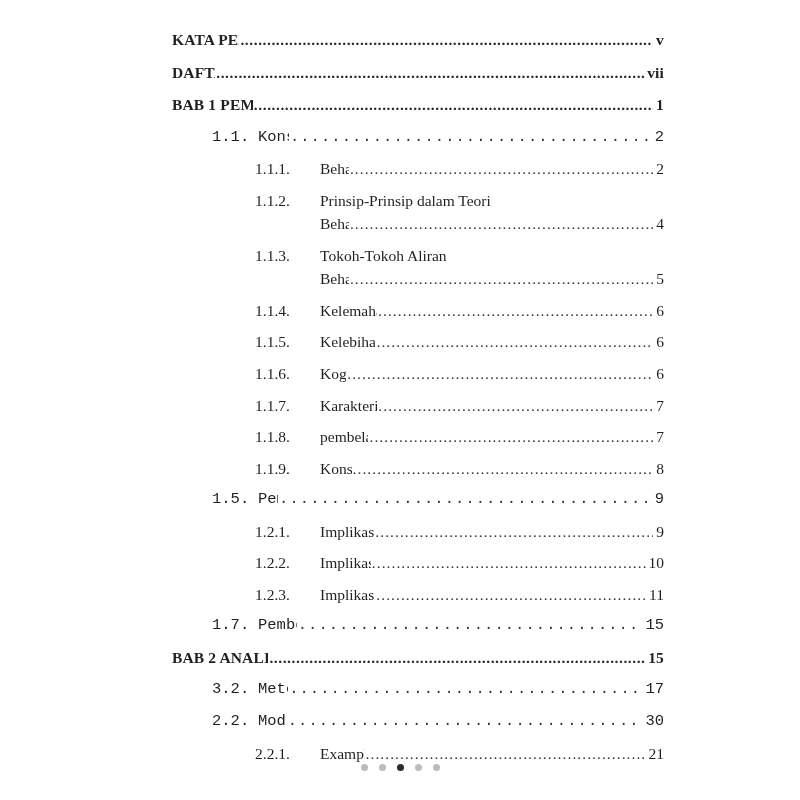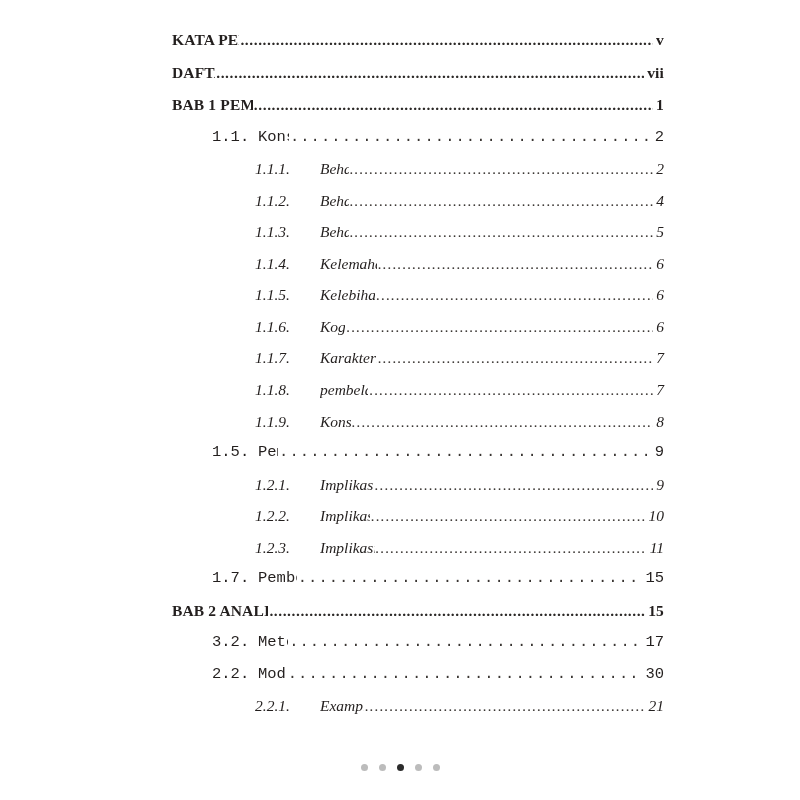--- a/index.html
+++ b/index.html
@@ -118,21 +118,20 @@
   .lvl-2 .num {
     width: 46px;
   }
 
   
   .lvl-3 {
     margin-left: 255px;
     margin-right: 136px;
     width: calc(800px - 255px - 136px);
     margin-bottom: 8px;
-    font-style: italic;
   }
   .lvl-3 .num {
     width: 65px;
   }
 
   
   .pager {
     position: absolute;
     left: 0;
     right: 0;
@@ -206,30 +205,32 @@
           <span class="lead">
             <span class="lead-text">Behaviourisme</span>
             <span class="dots">........................................................................................................................................................................................................</span>
             <span class="page">2</span>
           </span>
         </span>
       </div>
       <div class="entry lvl-3">
         <span class="num">1.1.2.</span>
         <span class="title-wrap">
+          <span class="title-line">Prinsip-Prinsip dalam Teori</span>
           <span class="lead">
             <span class="lead-text">Behaviourisme</span>
             <span class="dots">........................................................................................................................................................................................................</span>
             <span class="page">4</span>
           </span>
         </span>
       </div>
       <div class="entry lvl-3">
         <span class="num">1.1.3.</span>
         <span class="title-wrap">
+          <span class="title-line">Tokoh-Tokoh Aliran</span>
           <span class="lead">
             <span class="lead-text">Behaviourisme</span>
             <span class="dots">........................................................................................................................................................................................................</span>
             <span class="page">5</span>
           </span>
         </span>
       </div>
       <div class="entry lvl-3">
         <span class="num">1.1.4.</span>
         <span class="title-wrap">

